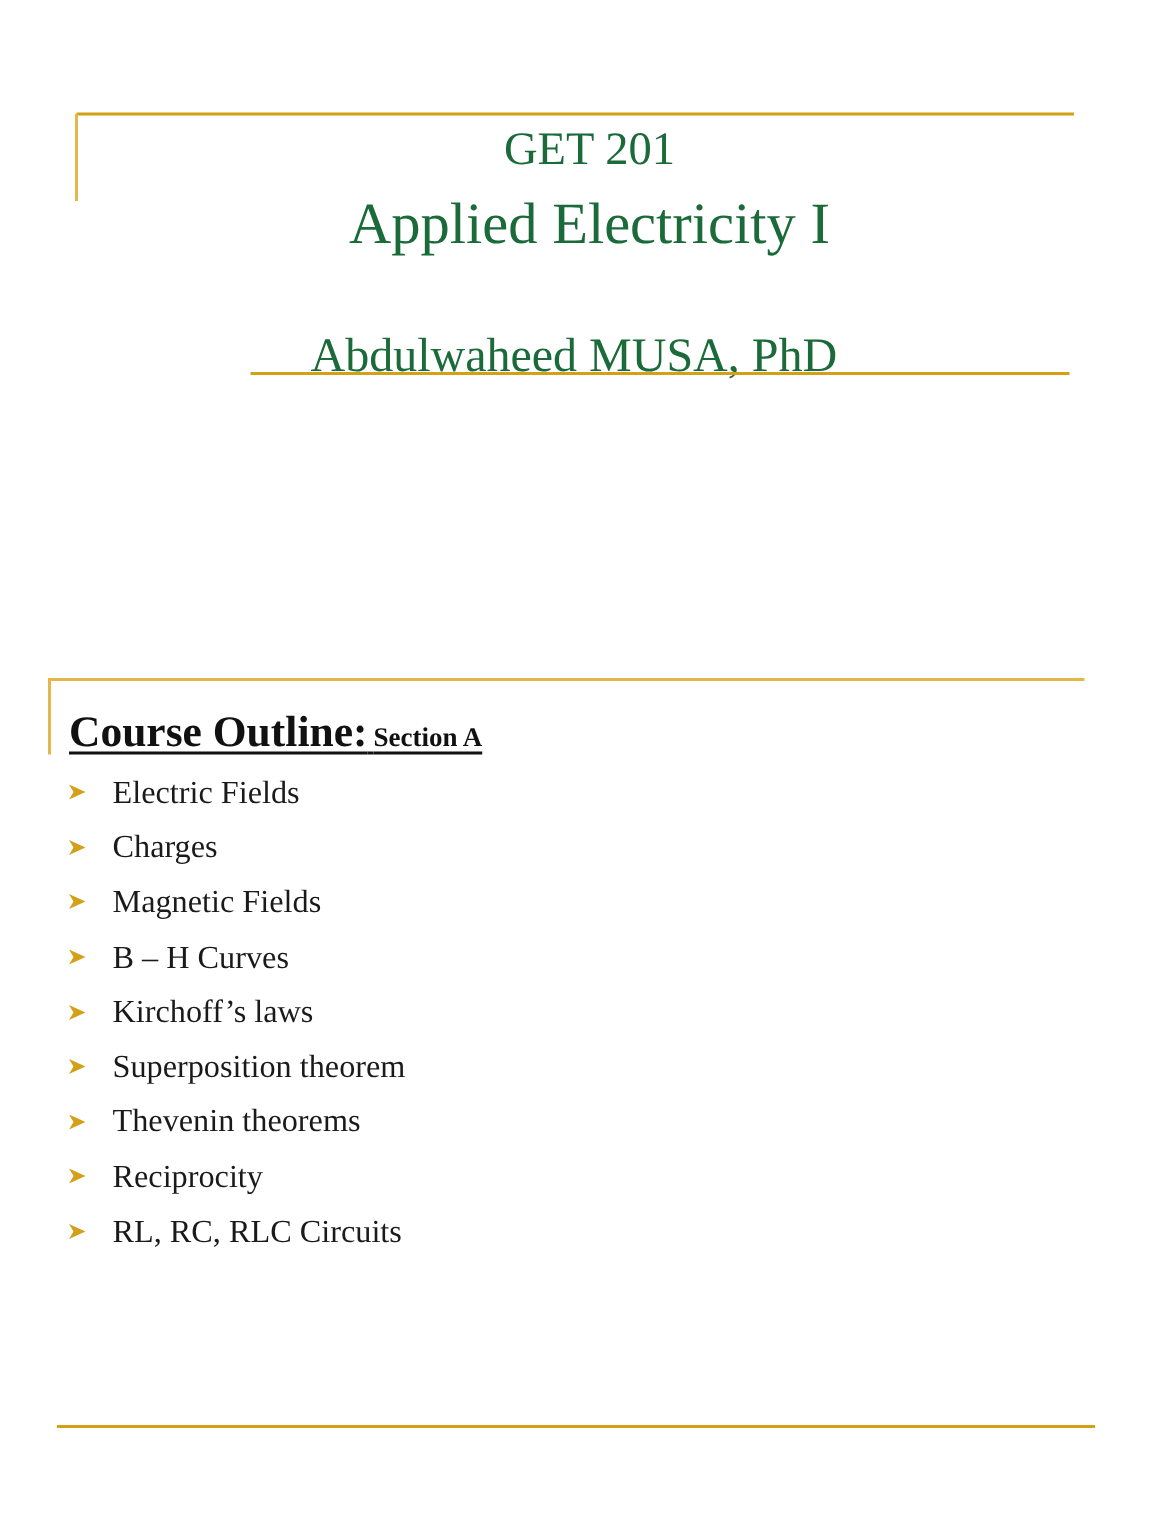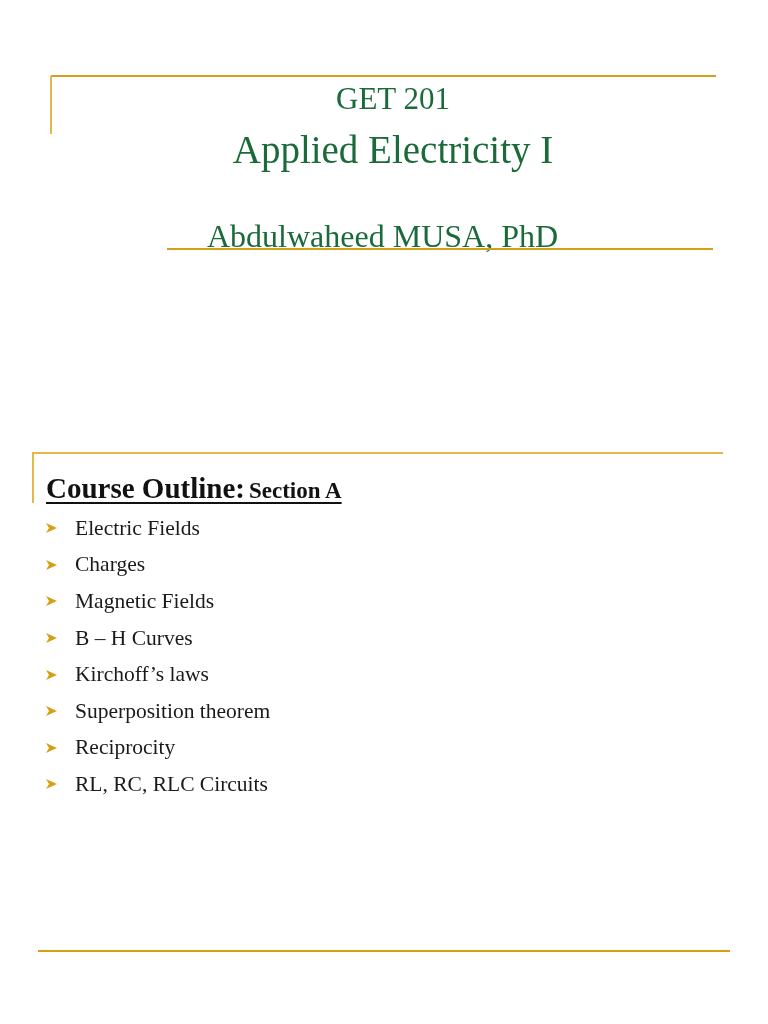--- a/index.html
+++ b/index.html
@@ -6,21 +6,21 @@
     body { width: 768px; height: 1024px; position: relative; overflow: hidden; font-family: "Liberation Serif", "DejaVu Serif", serif; }
     .rule { position: absolute; background: #d4a017; }
     .rule.soft { background: #e2b84a; }
     .green { color: #1b6b3a; text-align: right; }
     .abs { position: absolute; white-space: nowrap; }
     #course-code { left: 0; width: 786px; text-align: center; top: 81px; font-size: 31px; line-height: 36px; }
     #course-title { left: 0; width: 786px; text-align: center; top: 126px; font-size: 39px; line-height: 48px; }
     #author { left: 207px; top: 216px; font-size: 32px; line-height: 40px; }
     #outline-heading { left: 46px; top: 468px; line-height: 40px; color: #111; font-weight: bold; text-decoration: underline; text-decoration-thickness: 2px; text-underline-offset: 4px; }
     #outline-heading .h-main { font-size: 29px; }
-    #outline-heading .h-sub { font-size: 23px; }
+    #outline-heading .h-sub { font-size: 18px; }
     ul.outline { position: absolute; left: 46px; top: 510px; margin: 0; padding: 0; list-style: none; }
     ul.outline li { height: 36.6px; display: flex; align-items: center; font-size: 21.5px; color: #1a1a1a; font-family: Liberation Serif, serif; }
     ul.outline li .bullet { width: 29px; display: inline-flex; align-items: center; }
     ul.outline li .bullet svg { display: block; }
   </style>
 </head>
 <body>
 
 <div>
   <div class="rule" style="left:51px; top:75px; width:665px; height:2px;"></div>
@@ -90,20 +90,28 @@
           </svg>
         </span>
         <span>Superposition theorem</span>
       </li>
     <li>
         <span class="bullet">
           <svg width="11" height="10" viewBox="0 0 11 10">
             <path d="M0 0 L11 5 L0 10 L3 5 Z" fill="#d4a017"></path>
           </svg>
         </span>
+        <span>Thevenin theorems</span>
+      </li>
+    <li>
+        <span class="bullet">
+          <svg width="11" height="10" viewBox="0 0 11 10">
+            <path d="M0 0 L11 5 L0 10 L3 5 Z" fill="#d4a017"></path>
+          </svg>
+        </span>
         <span>Reciprocity</span>
       </li>
     <li>
         <span class="bullet">
           <svg width="11" height="10" viewBox="0 0 11 10">
             <path d="M0 0 L11 5 L0 10 L3 5 Z" fill="#d4a017"></path>
           </svg>
         </span>
         <span>RL, RC, RLC Circuits</span>
       </li>

